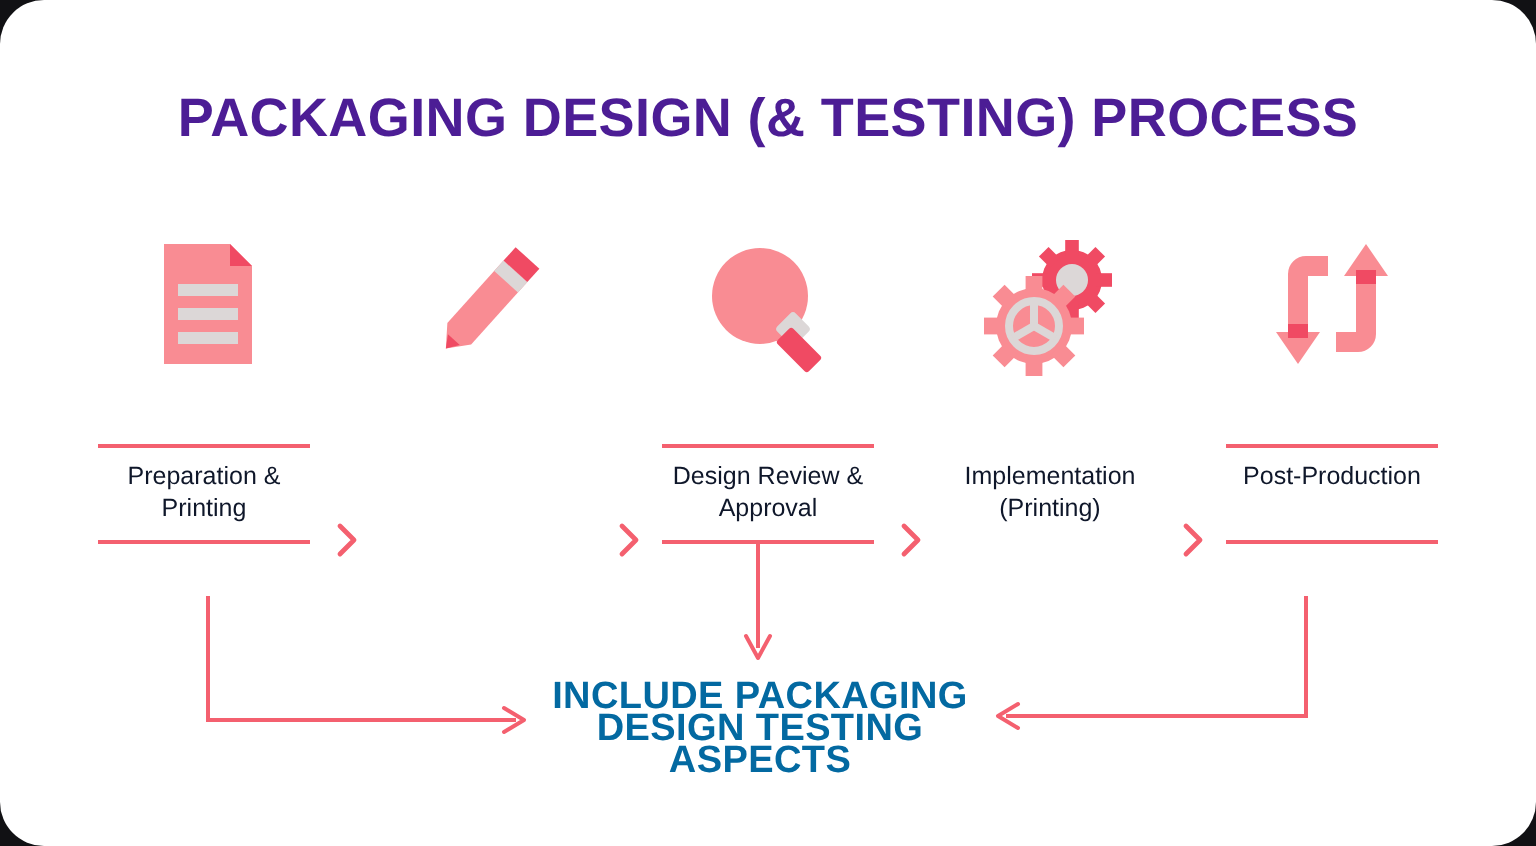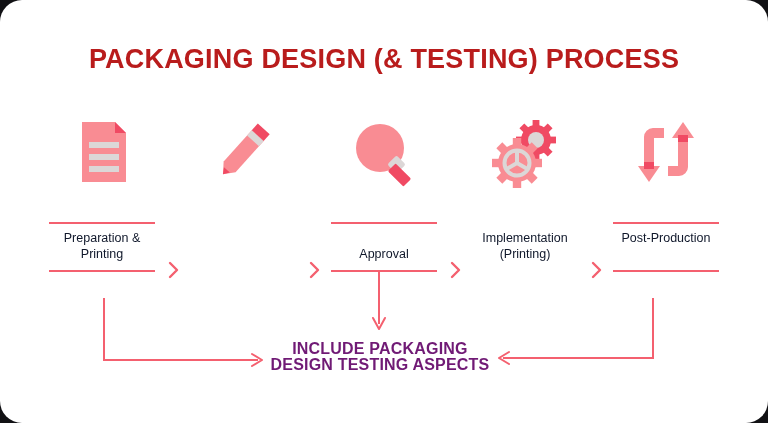--- a/index.html
+++ b/index.html
@@ -25,21 +25,21 @@
   
   #title {
     position: absolute;
     left: 0;
     top: 44px;
     width: 768px;
     text-align: center;
     font-size: 27px;
     font-weight: bold;
     letter-spacing: 0.2px;
-    color: #b91c1c;
+    color: #4c1d95;
     white-space: nowrap;
   }
 
   
   #steps {
     position: absolute;
     left: 40px;
     top: 112px;
     width: 688px;
     height: 160px;
@@ -104,25 +104,25 @@
     height: 423px;
     pointer-events: none;
   }
 
   #bottom-note {
     position: absolute;
     left: 268px;
     top: 341px;
     width: 224px;
     text-align: center;
-    font-size: 16px;
+    font-size: 19px;
     font-weight: bold;
     line-height: 16px;
     letter-spacing: 0.2px;
-    color: #701a75;
+    color: #0369a1;
   }
   #bottom-note .l2 { display: block; }
 </style>
 </head>
 <body>
 
 <div id="canvas">
 
   <div id="title">PACKAGING DESIGN (&amp; TESTING) PROCESS</div>
 
@@ -164,21 +164,21 @@
       <div class="icon-box">
         <div class="icon-wrap">
           <svg width="68" height="72" viewBox="0 0 68 72">
             <circle cx="30" cy="32" r="24" fill="#F98C93"></circle>
             <rect x="40" y="42" width="13" height="13" rx="2" transform="rotate(45 46.5 48.5)" fill="#DCD7D7"></rect>
             <rect x="44" y="48" width="11" height="22" rx="1.5" transform="rotate(-45 49.5 59)" fill="#F04A63"></rect>
           </svg>
         </div>
       </div>
       <div class="rule rule-top"></div>
-      <div class="step-label"><br><span>Approval</span></div>
+      <div class="step-label"><span>Design Review &amp;</span><br><span>Approval</span></div>
       <div class="rule rule-bot"></div>
     </div>
 
     <div class="step" style="left:564px;">
       <div class="icon-box">
         <div class="icon-wrap">
           <svg width="68" height="72" viewBox="0 0 68 72">
             <path d="M32 12 H21 A9 9 0 0 0 12 21 V54 H22 V22 H32 Z" fill="#F98C93"></path>
             <path d="M6 50 H28 L17 66 Z" fill="#F98C93"></path>
             <path d="M36 60 H47 A9 9 0 0 0 56 51 V18 H46 V50 H36 Z" fill="#F98C93"></path>

